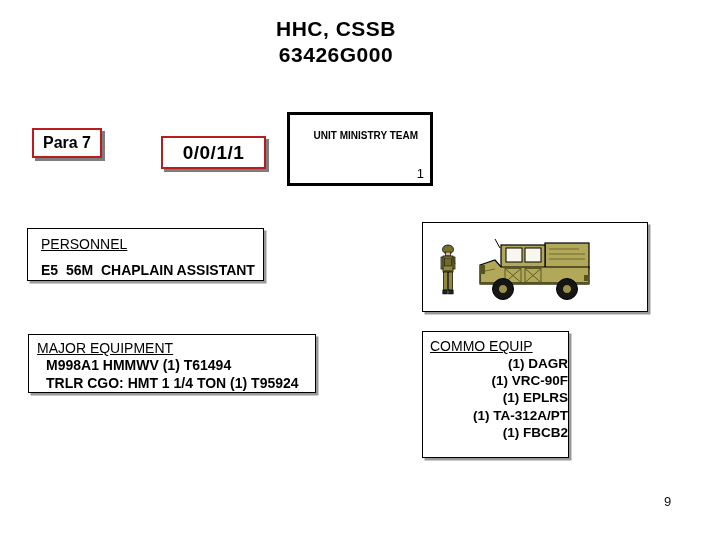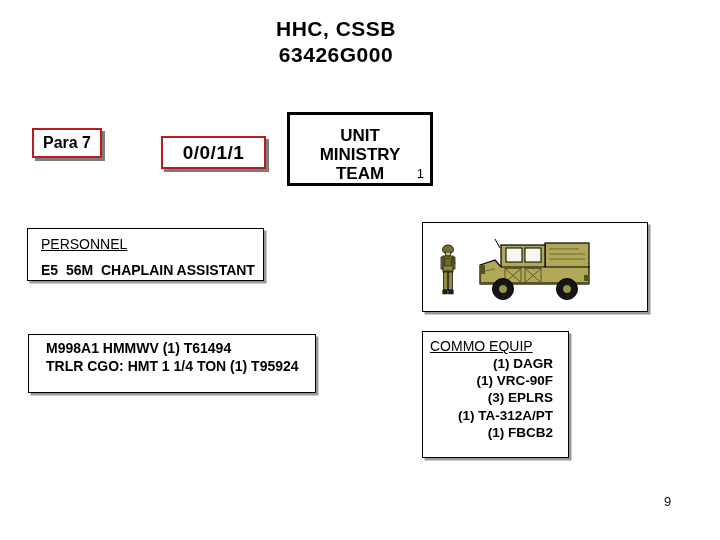--- a/index.html
+++ b/index.html
@@ -34,40 +34,40 @@
   .strength-box { left: 161px; top: 124px; width: 105px; height: 33px; font-size: 19px; letter-spacing: 0.5px; margin-top: 12px; }
 
   
   .unit-box {
     left: 287px; top: 112px; width: 146px; height: 74px;
     border: 3px solid #000; background: #fff;
     box-sizing: border-box;
   }
   .unit-name {
     margin-top: 11px;
-    text-align: center;
-    font-weight: bold; font-size: 17px; line-height: 19px;
+    text-align: right;
+    font-weight: bold; font-size: 10px; line-height: 19px;
     padding: 0 12px;
   }
   .unit-qty {
     position: absolute; right: 6px; bottom: 2px;
     font-size: 13px; font-weight: normal;
   }
 
   
   .cbox {
     background: #fff;
     border: 1.5px solid #000;
     box-shadow: 2.5px 2.5px 0 0 #999;
     box-sizing: border-box;
   }
   .personnel-box { left: 27px; top: 228px; width: 237px; height: 53px; padding: 7px 0 0 13px; }
   .vehicle-box   { left: 422px; top: 222px; width: 226px; height: 90px; }
   .major-box     { left: 28px; top: 334px; width: 288px; height: 59px; padding: 5px 0 0 8px; }
-  .commo-box     { left: 422px; top: 331px; width: 147px; height: 127px; padding: 5px 15px 0 7px; }
+  .commo-box     { left: 422px; top: 331px; width: 147px; height: 127px; padding: 5px 0 0 7px; }
 
   .box-heading {
     font-weight: normal; font-size: 14px;
     text-decoration: underline;
     line-height: 17px;
     white-space: pre;
   }
   .personnel-entry {
     margin-top: 9px;
     font-weight: bold; font-size: 14px;
@@ -162,26 +162,27 @@
     <line x1="62" y1="29.5" x2="46" y2="43.5" stroke="#55531f" stroke-width="0.9"></line>
 
     <circle cx="24" cy="50" r="10.5" fill="#161616" stroke="#000" stroke-width="1"></circle>
     <circle cx="24" cy="50" r="4.5" fill="#9a914a" stroke="#000" stroke-width="0.8"></circle>
     <circle cx="88" cy="50" r="10.5" fill="#161616" stroke="#000" stroke-width="1"></circle>
     <circle cx="88" cy="50" r="4.5" fill="#9a914a" stroke="#000" stroke-width="0.8"></circle>
   </svg>
 </div>
 
 <div class="abs cbox major-box">
+  <div class="box-heading">MAJOR EQUIPMENT</div>
   <div class="equip-line">M998A1 HMMWV (1) T61494</div>
   <div class="equip-line">TRLR CGO: HMT 1 1/4 TON (1) T95924</div>
 </div>
 
 <div class="abs cbox commo-box">
   <div class="box-heading">COMMO EQUIP</div>
   <div class="commo-item">(1) DAGR</div>
   <div class="commo-item">(1) VRC-90F</div>
-  <div class="commo-item">(3) EPLRS</div>
+  <div class="commo-item">(1) EPLRS</div>
   <div class="commo-item">(1) TA-312A/PT</div>
   <div class="commo-item">(1) FBCB2</div>
 </div>
 
 <div class="abs page-number">9</div>
 
 </body></html>

